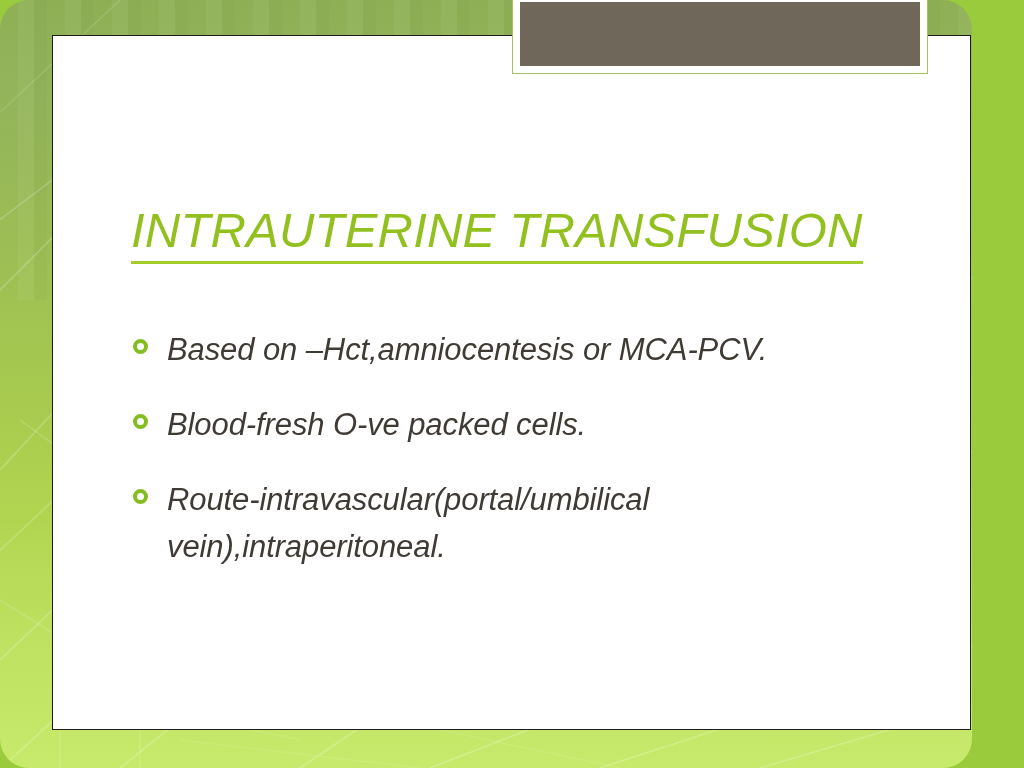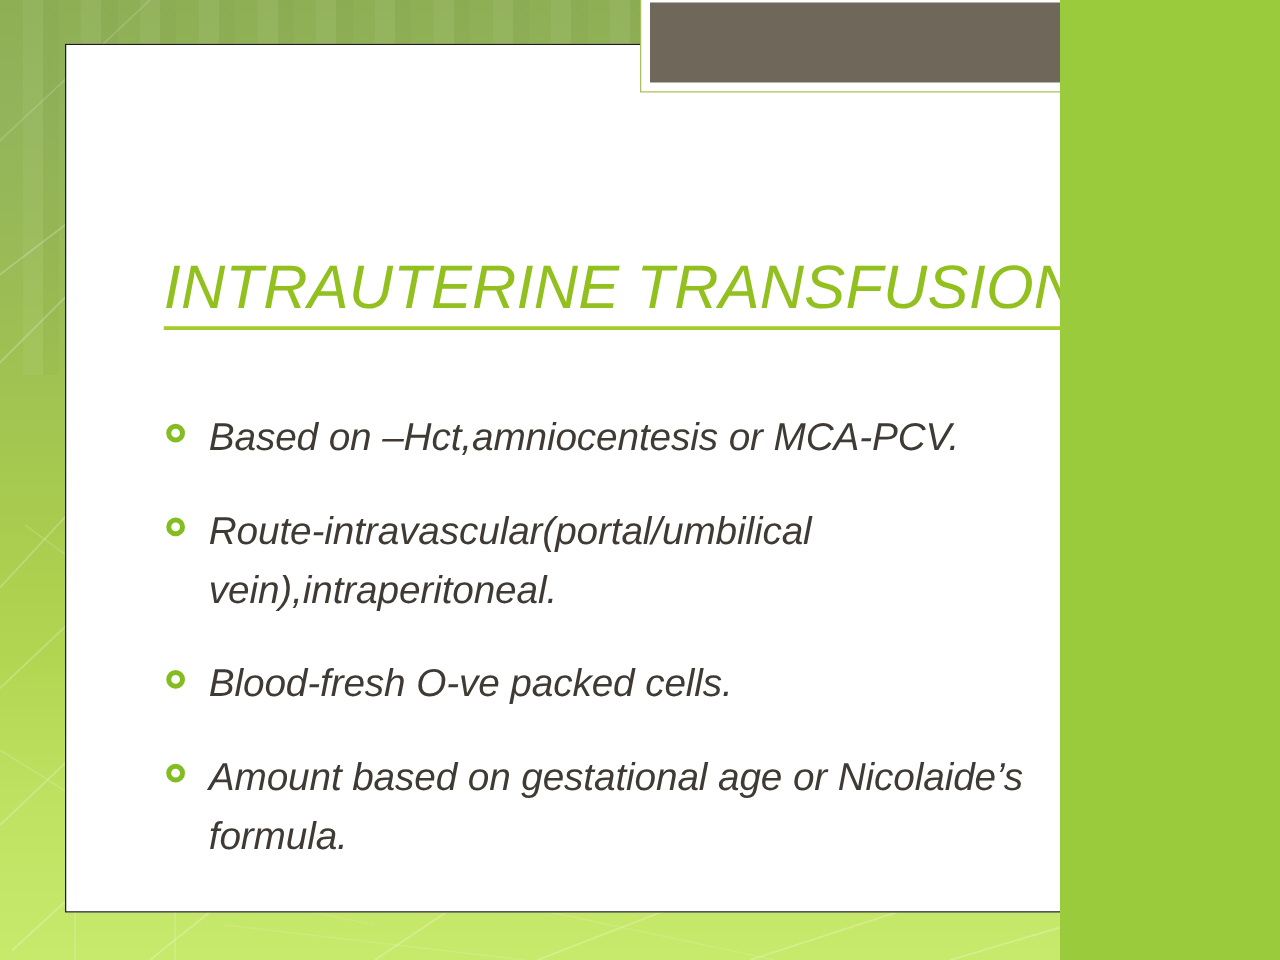--- a/index.html
+++ b/index.html
@@ -12,23 +12,24 @@
   }
 
   body {
     font-family: "Liberation Sans", sans-serif;
     background: #9ACB3C;
   }
 
   
   .slide {
     position: relative;
-    width: 848px;
+    width: 972px;
     height: 768px;
     overflow: hidden;
+    border-radius: 29px;
   }
 
   
   .bg-gradient {
     position: absolute;
     inset: 0;
     background:
       linear-gradient(180deg,
         #8FAF55 0%,
         #93B45A 12%,
@@ -203,32 +204,28 @@
 
     <ul class="bullets">
 
       <li class="bullet-item">
         <span class="bullet-marker"></span>
         <span class="bullet-text">Based on –Hct,amniocentesis or MCA-PCV.</span>
       </li>
 
       <li class="bullet-item">
         <span class="bullet-marker"></span>
+        <span class="bullet-text">Blood-fresh O-ve packed cells.</span>
+      </li>
+
+      <li class="bullet-item">
+        <span class="bullet-marker"></span>
         <span class="bullet-text">Route-intravascular(portal/umbilical vein),intraperitoneal.</span>
       </li>
 
-      <li class="bullet-item">
-        <span class="bullet-marker"></span>
-        <span class="bullet-text">Blood-fresh O-ve packed cells.</span>
-      </li>
-
-      <li class="bullet-item">
-        <span class="bullet-marker"></span>
-        <span class="bullet-text">Amount based on gestational age or Nicolaide’s formula.</span>
-      </li>
 
     </ul>
   </div>
 
   <div class="top-accent">
     <div class="fill"></div>
   </div>
 
 </div>
 

